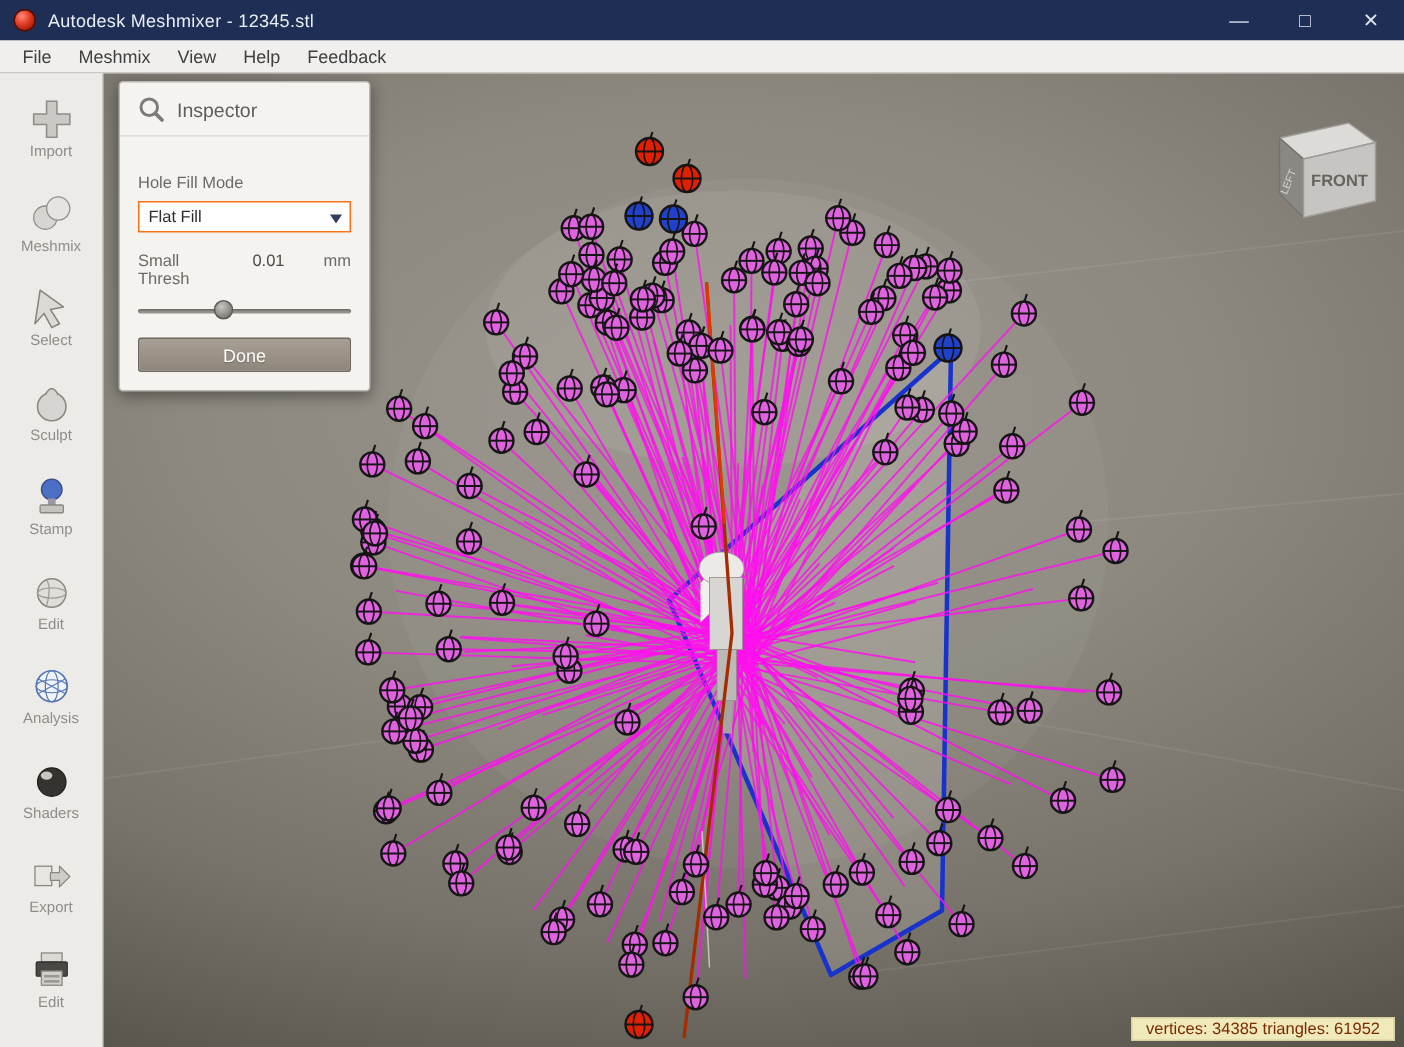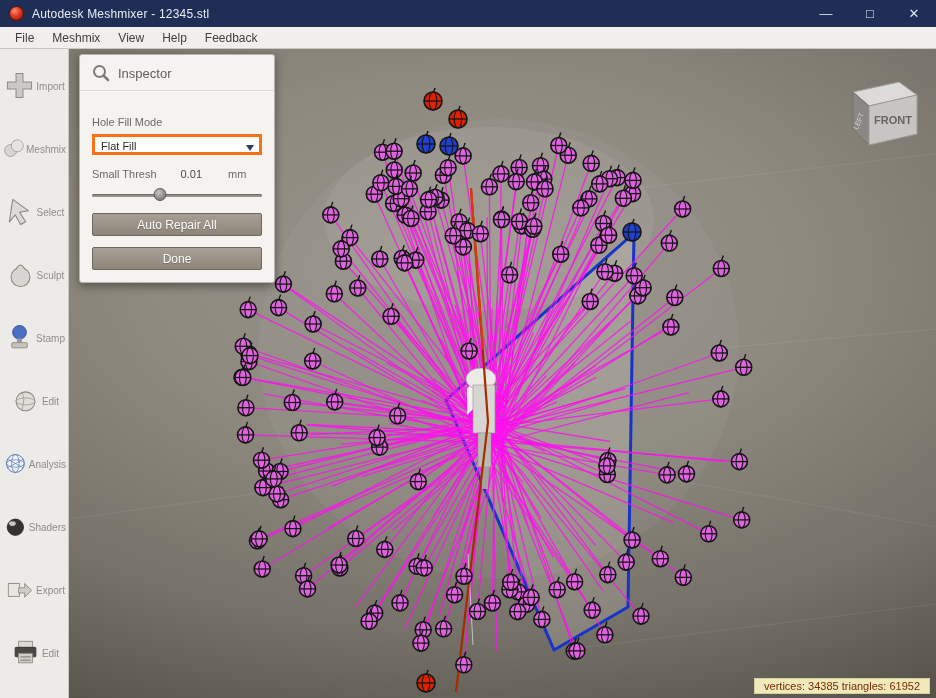--- a/index.html
+++ b/index.html
@@ -8,31 +8,31 @@
   .window{width:936px;height:698px;display:flex;flex-direction:column;background:#eceae7;}
   .titlebar{height:27px;flex:0 0 27px;background:#1f2e55;display:flex;align-items:center;color:#e9edf5;}
   .app-icon{width:15px;height:15px;border-radius:50%;margin:0 8px 0 9px;background:radial-gradient(circle at 35% 30%,#ff8b7a,#e03a20 45%,#8e1405 90%);border:1px solid #5a0e02;flex:0 0 15px;}
   .title-text{font-size:12px;letter-spacing:.2px;}
   .win-controls{margin-left:auto;display:flex;height:100%;}
   .win-btn{width:44px;display:flex;align-items:center;justify-content:center;font-size:13px;color:#dfe4ee;}
   .menubar{height:22px;flex:0 0 22px;background:#f0efed;border-bottom:1px solid #c9c7c3;display:flex;align-items:center;padding-left:6px;}
   .menu-item{font-size:12px;color:#404040;padding:2px 9px;}
   .main{flex:1;display:flex;min-height:0;}
   .sidebar{width:69px;flex:0 0 69px;background:#edebe8;border-right:1px solid #c9c7c3;display:flex;flex-direction:column;align-items:center;padding-top:5px;}
-  .tool{width:64px;height:63px;display:flex;flex-direction:row;align-items:center;justify-content:center;}
+  .tool{width:64px;height:63px;display:flex;flex-direction:column;align-items:center;justify-content:center;}
   .tool svg{width:33px;height:31px;}
   .tool-label{font-size:10px;color:#8f8d89;margin-top:1px;}
   .viewport{flex:1;position:relative;overflow:hidden;background:radial-gradient(ellipse 130% 100% at 46% 34%,#98948c 0%,#8d897f 30%,#77736a 55%,#514e45 80%,#3a3730 100%);}
   .scene{position:absolute;inset:0;width:100%;height:100%;display:block;}
-  .inspector{position:absolute;left:10px;top:5px;width:196px;background:#f4f3f0;border:1px solid #b9b6b1;border-radius:3px;box-shadow:0 3px 10px rgba(0,0,0,.4);}
+  .inspector{position:absolute;left:10px;top:5px;width:168px;background:#f4f3f0;border:1px solid #b9b6b1;border-radius:3px;box-shadow:0 3px 10px rgba(0,0,0,.4);}
   .insp-header{display:flex;align-items:center;gap:8px;padding:9px 12px 8px;border-bottom:1px solid #dedcd8;}
   .insp-title{font-size:13px;color:#5f5d59;}
   .insp-body{padding:10px 12px 12px;}
   .insp-label{font-size:11px;color:#6c6a66;margin-top:15px;}
-  .dropdown{margin-top:6px;height:21px;background:#fff;border:3px solid #f97316;display:flex;align-items:flex-end;position:relative;}
+  .dropdown{margin-top:6px;height:21px;background:#fff;border:1px solid #f97316;display:flex;align-items:center;position:relative;}
   .dropdown-value{font-size:11px;color:#2d2d2d;padding-left:6px;}
   .dropdown-arrow{position:absolute;right:5px;top:8px;width:0;height:0;border-left:4px solid transparent;border-right:4px solid transparent;border-top:6px solid #303d63;}
   .thresh-row{display:flex;align-items:baseline;margin-top:13px;font-size:11px;color:#6c6a66;}
   .thresh-value{margin-left:24px;color:#4c4a46;}
   .thresh-unit{margin-left:26px;}
   .slider{position:relative;height:14px;margin-top:8px;}
   .slider-track{position:absolute;left:0;right:0;top:6px;height:3px;background:#97948f;border-radius:2px;box-shadow:inset 0 1px 1px rgba(0,0,0,.3);}
   .slider-thumb{position:absolute;top:0;left:40%;width:13px;height:13px;border-radius:50%;background:radial-gradient(circle at 38% 32%,#c8c6c2,#7e7c78 75%);border:1px solid #5c5a56;transform:translateX(-50%);}
   .insp-btn{display:block;width:100%;height:23px;margin-top:11px;background:linear-gradient(#a89f95,#8e857b);border:1px solid #6e675f;border-radius:2px;color:#fdfdfb;font-size:12px;font-family:inherit;text-shadow:0 1px 1px rgba(0,0,0,.25);}
   .viewcube{position:absolute;right:12px;top:26px;width:82px;height:74px;}
@@ -1418,21 +1418,20 @@
           </div>
           <div class="thresh-row">
             <span>Small Thresh</span>
             <span class="thresh-value">0.01</span>
             <span class="thresh-unit">mm</span>
           </div>
           <div class="slider">
             <div class="slider-track"></div>
             <div class="slider-thumb" style="left: 40%;"></div>
           </div>
-          <button class="insp-btn">Auto Repair All</button>
           <button class="insp-btn">Done</button>
         </div>
       </div>
 
       <svg class="viewcube" viewBox="0 0 82 74">
         <polygon points="11,17 57,7 75,20 27,31" fill="#dcdbd8" stroke="#9f9d99" stroke-width="1"></polygon>
         <polygon points="11,17 27,31 27,70 11,54" fill="#8a8884" stroke="#75736f" stroke-width="1"></polygon>
         <polygon points="27,31 75,20 75,59 27,70" fill="#c7c5c1" stroke="#9f9d99" stroke-width="1"></polygon>
         <text x="19" y="47" font-size="7" fill="#d5d4d1" transform="rotate(-68 19 47)" text-anchor="middle">LEFT</text>
         <text x="51" y="49" font-size="11" font-weight="bold" fill="#656460" text-anchor="middle">FRONT</text>

